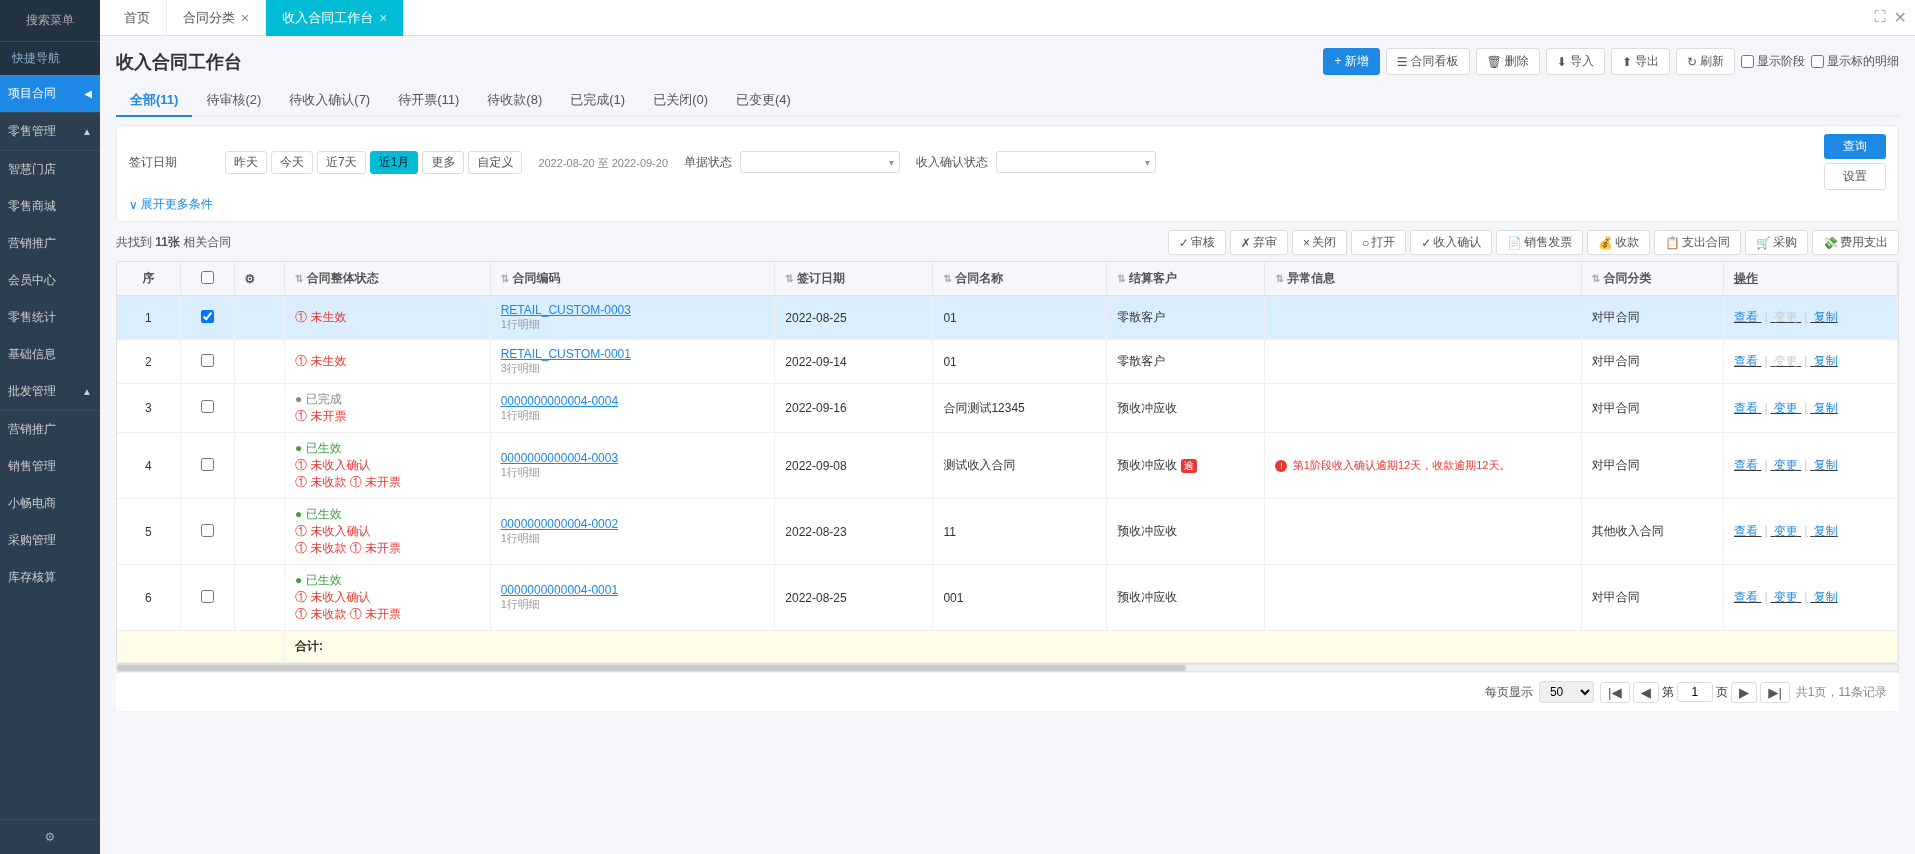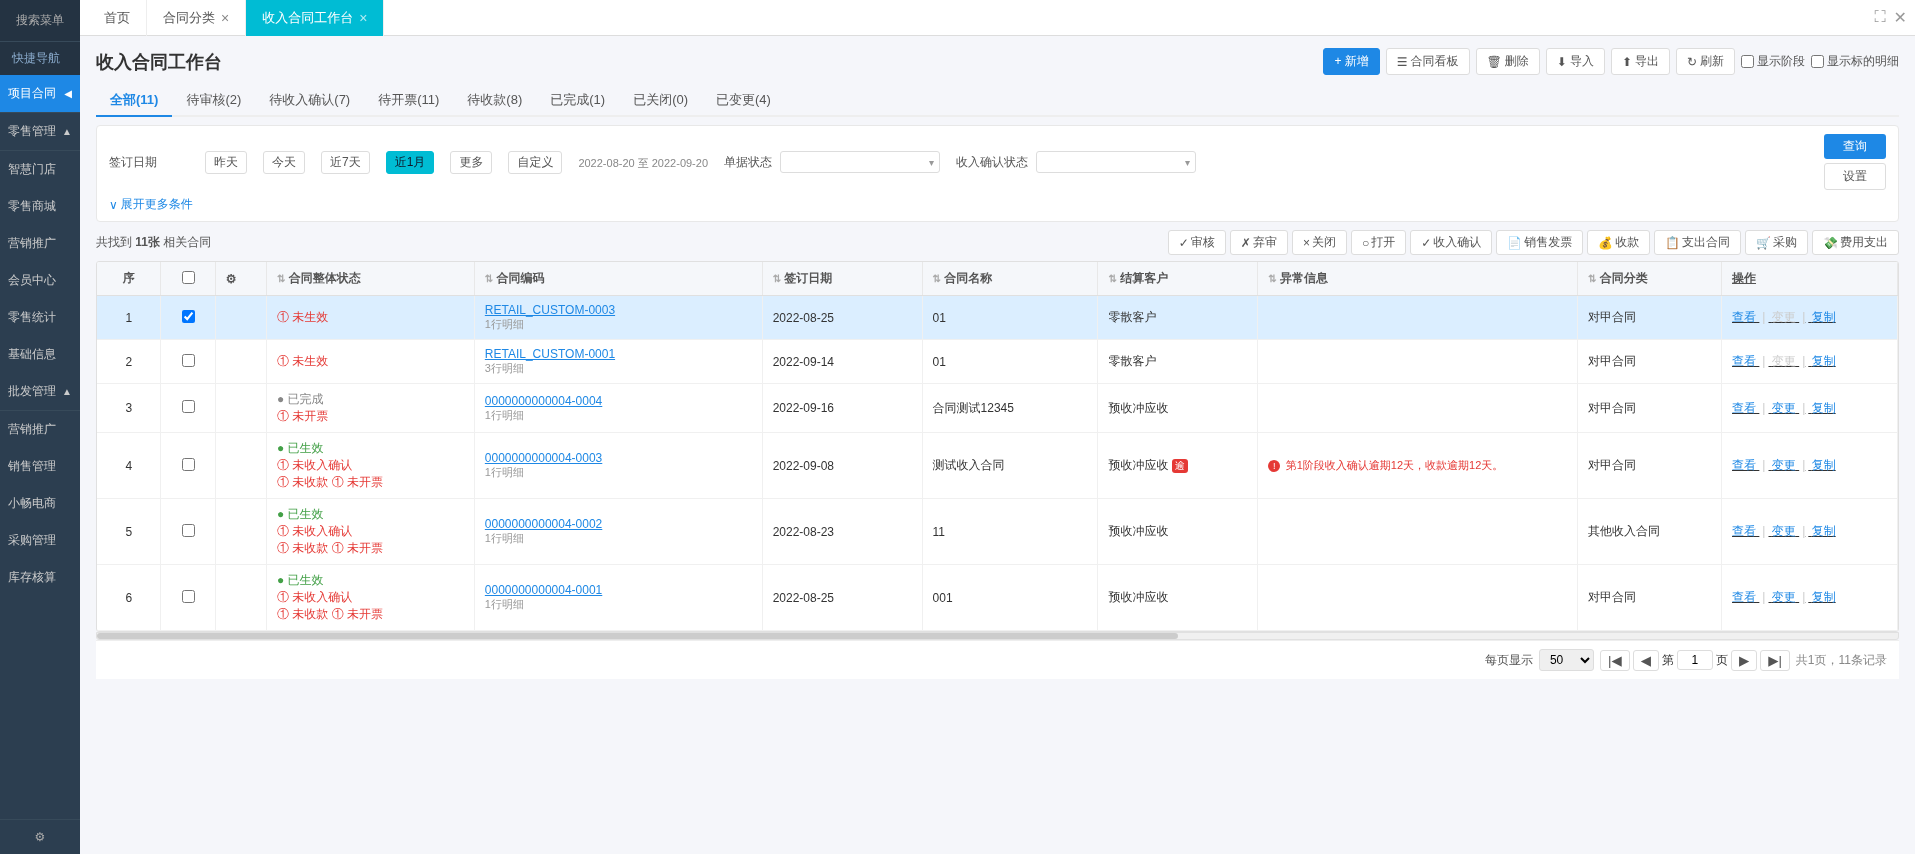--- a/index.html
+++ b/index.html
@@ -1,19 +1,19 @@
 <!DOCTYPE html>
 <html><head>
   <meta charset="utf-8">
   <style>
     * { box-sizing: border-box; margin: 0; padding: 0; }
     body { font-family: 'Microsoft YaHei', Arial, sans-serif; font-size: 12px; background: #f0f2f5; color: #333; display: flex; height: 854px; overflow: hidden; }
 
     
-    .sidebar { width: 80px; background: #2c3e50; color: #ccc; display: flex; flex-direction: column; height: 100%; flex-shrink: 0; }
+    .sidebar { width: 100px; background: #2c3e50; color: #ccc; display: flex; flex-direction: column; height: 100%; flex-shrink: 0; }
     .sidebar-search { padding: 12px 8px; background: #243342; font-size: 12px; color: #aaa; text-align: center; cursor: pointer; border-bottom: 1px solid #374a5a; }
     .sidebar-nav-label { padding: 8px 12px; font-size: 12px; color: #8aabcc; background: #243342; }
     .sidebar-item { padding: 10px 8px; font-size: 12px; color: #ccc; text-align: center; cursor: pointer; display: flex; align-items: center; justify-content: space-between; }
     .sidebar-item.active { background: #1e88e5; color: #fff; }
     .sidebar-item .arrow { font-size: 10px; }
     .sidebar-item-group { border-bottom: 1px solid #374a5a; }
     .sidebar-bottom { margin-top: auto; padding: 10px 8px; color: #aaa; text-align: center; cursor: pointer; border-top: 1px solid #374a5a; }
 
     
     .main { flex: 1; display: flex; flex-direction: column; overflow: hidden; }
@@ -39,21 +39,21 @@
 
     
     .filter-tabs { display: flex; gap: 0; margin-bottom: 8px; border-bottom: 2px solid #eee; }
     .filter-tab { padding: 6px 14px; font-size: 13px; color: #555; cursor: pointer; border-bottom: 2px solid transparent; margin-bottom: -2px; }
     .filter-tab.active { color: #1e88e5; border-bottom: 2px solid #1e88e5; font-weight: bold; }
 
     
     .filter-bar { background: #fff; border: 1px solid #e8e8e8; border-radius: 4px; padding: 8px 12px; margin-bottom: 8px; }
     .filter-row { display: flex; align-items: center; gap: 16px; flex-wrap: wrap; }
     .filter-label { font-size: 12px; color: #555; white-space: nowrap; }
-    .filter-date-btns { display: flex; gap: 16px; align-items: center; padding-left: 32px; }
+    .filter-date-btns { display: flex; gap: 4px; align-items: center; padding-left: 32px; }
     .date-btn { padding: 2px 8px; border: 1px solid #ddd; border-radius: 3px; background: #fff; font-size: 12px; cursor: pointer; color: #555; }
     .date-btn.active { background: #00bcd4; color: #0f172a; border-color: #00bcd4; }
     .date-range-text { font-size: 11px; color: #888; margin-top: 2px; }
     .filter-select-group { display: flex; align-items: center; gap: 8px; }
     .filter-select { border: 1px solid #ddd; border-radius: 3px; padding: 3px 24px 3px 8px; font-size: 12px; background: #fff; min-width: 160px; color: #555; appearance: none; -webkit-appearance: none; position: relative; }
     .select-wrapper { position: relative; display: inline-block; }
     .select-wrapper::after { content: '▾'; position: absolute; right: 6px; top: 50%; transform: translateY(-50%); pointer-events: none; color: #999; font-size: 10px; }
     .query-btn { padding: 4px 18px; background: #1e88e5; color: #fff; border: none; border-radius: 3px; cursor: pointer; font-size: 12px; }
     .set-btn { padding: 4px 18px; background: #fff; color: #555; border: 1px solid #ddd; border-radius: 3px; cursor: pointer; font-size: 12px; }
     .expand-btn { display: flex; align-items: center; gap: 3px; font-size: 12px; color: #1e88e5; cursor: pointer; margin: 4px auto 0; }
@@ -511,20 +511,24 @@
             <td class="col-category">对甲合同</td>
             <td class="col-op">
               <span class="op-link">查看</span>
               <span class="op-sep">|</span>
               <span class="op-link">变更</span>
               <span class="op-sep">|</span>
               <span class="op-link">复制</span>
             </td>
           </tr>
 
+          <tr class="summary-row">
+            <td colspan="3"></td>
+            <td colspan="8">合计:</td>
+          </tr>
         </tbody>
       </table>
     </div>
 
     <div style="height:8px;background:#f0f0f0;border:1px solid #e0e0e0;margin-top:0;border-radius:0 0 3px 3px;overflow:hidden;">
       <div style="width:60%;height:100%;background:#ccc;border-radius:3px;margin-left:0;"></div>
     </div>
 
     <div class="pagination">
       <span class="page-size-label">每页显示</span>

